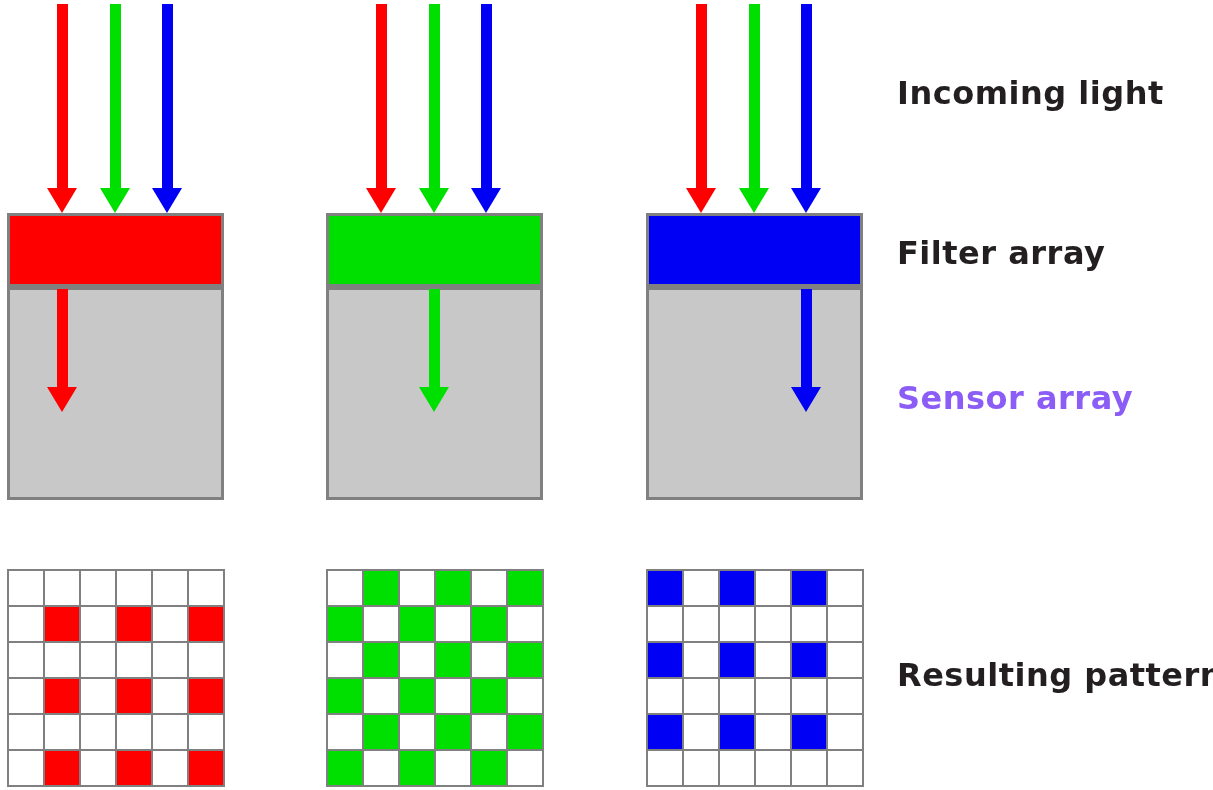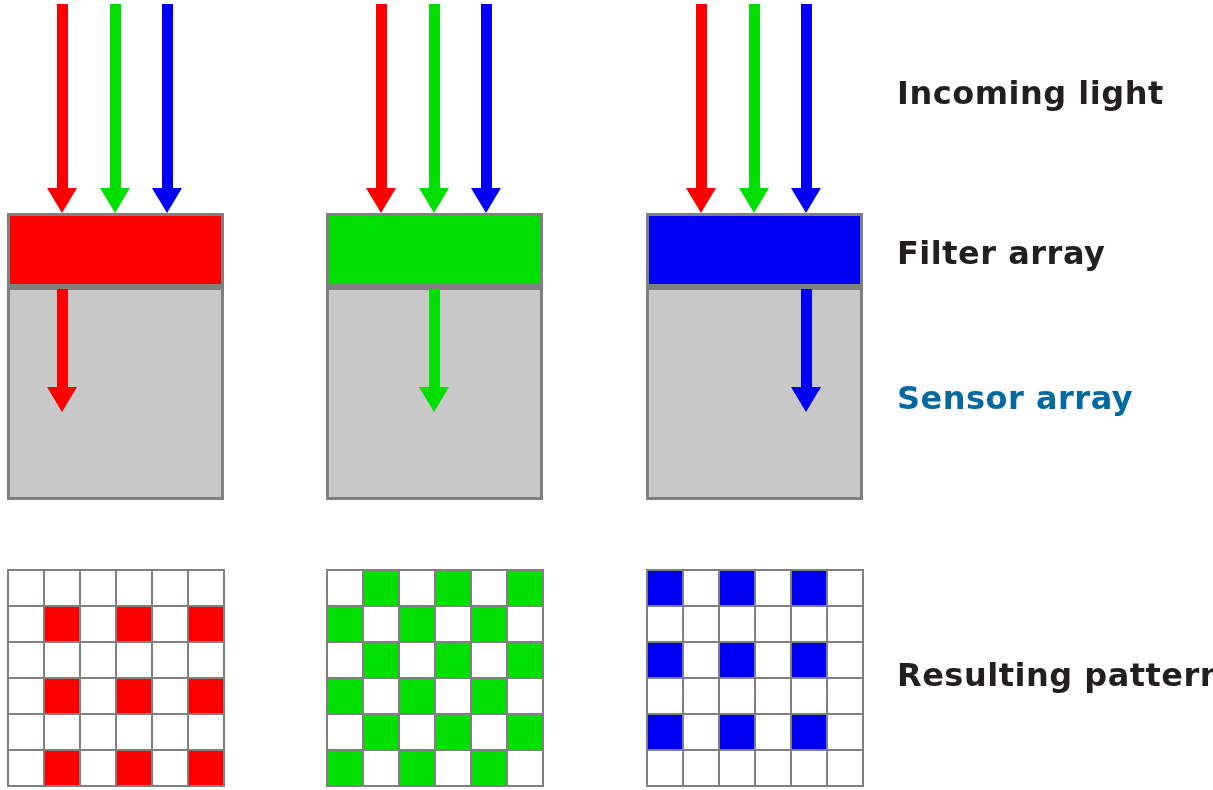--- a/index.html
+++ b/index.html
@@ -240,15 +240,15 @@
           <div class="grid-cell" style="background: rgb(255, 255, 255);"></div>
           <div class="grid-cell" style="background: rgb(255, 255, 255);"></div>
           <div class="grid-cell" style="background: rgb(255, 255, 255);"></div>
           <div class="grid-cell" style="background: rgb(255, 255, 255);"></div>
           <div class="grid-cell" style="background: rgb(255, 255, 255);"></div>
         </div>
       </div>
     </div>
   <div class="label lbl-incoming" style="color: rgb(35, 31, 32);">Incoming light</div>
   <div class="label lbl-filter" style="color: rgb(35, 31, 32);">Filter array</div>
-  <div class="label lbl-sensor" style="color: #0369a1;">Sensor array</div>
+  <div class="label lbl-sensor" style="color: #8b5cf6;">Sensor array</div>
   <div class="label lbl-pattern" style="color: rgb(35, 31, 32);">Resulting pattern</div>
 </div>
 
 </body></html>

